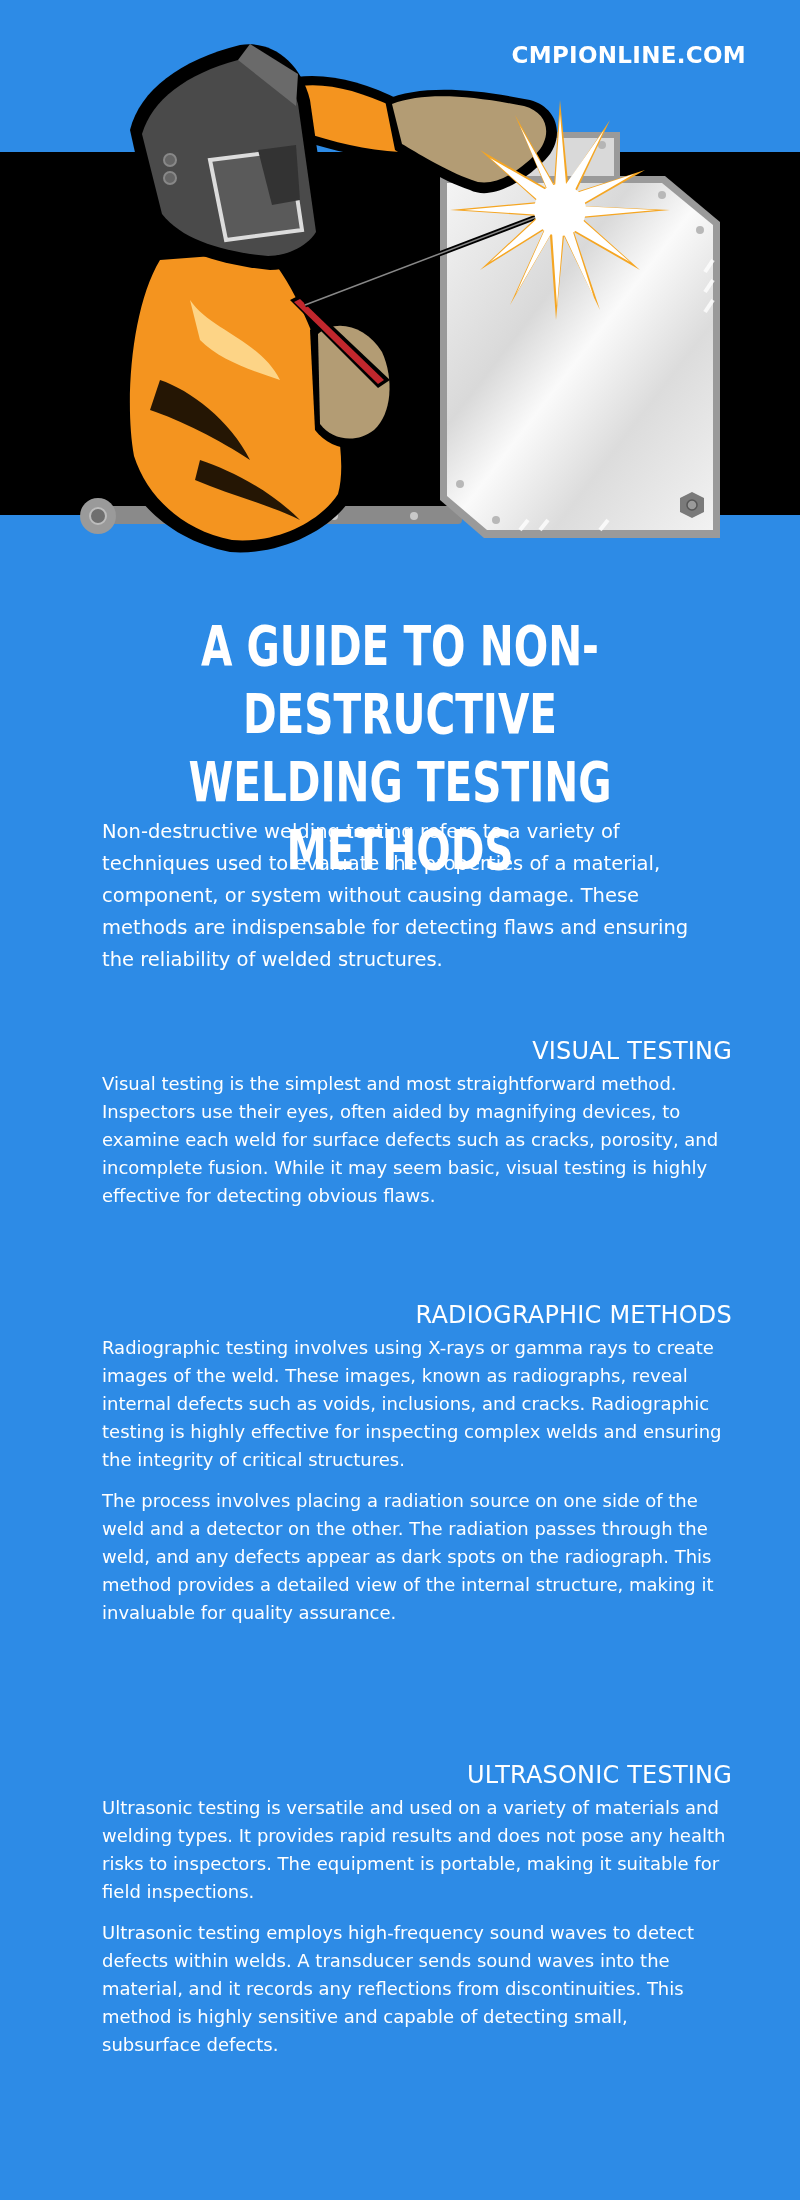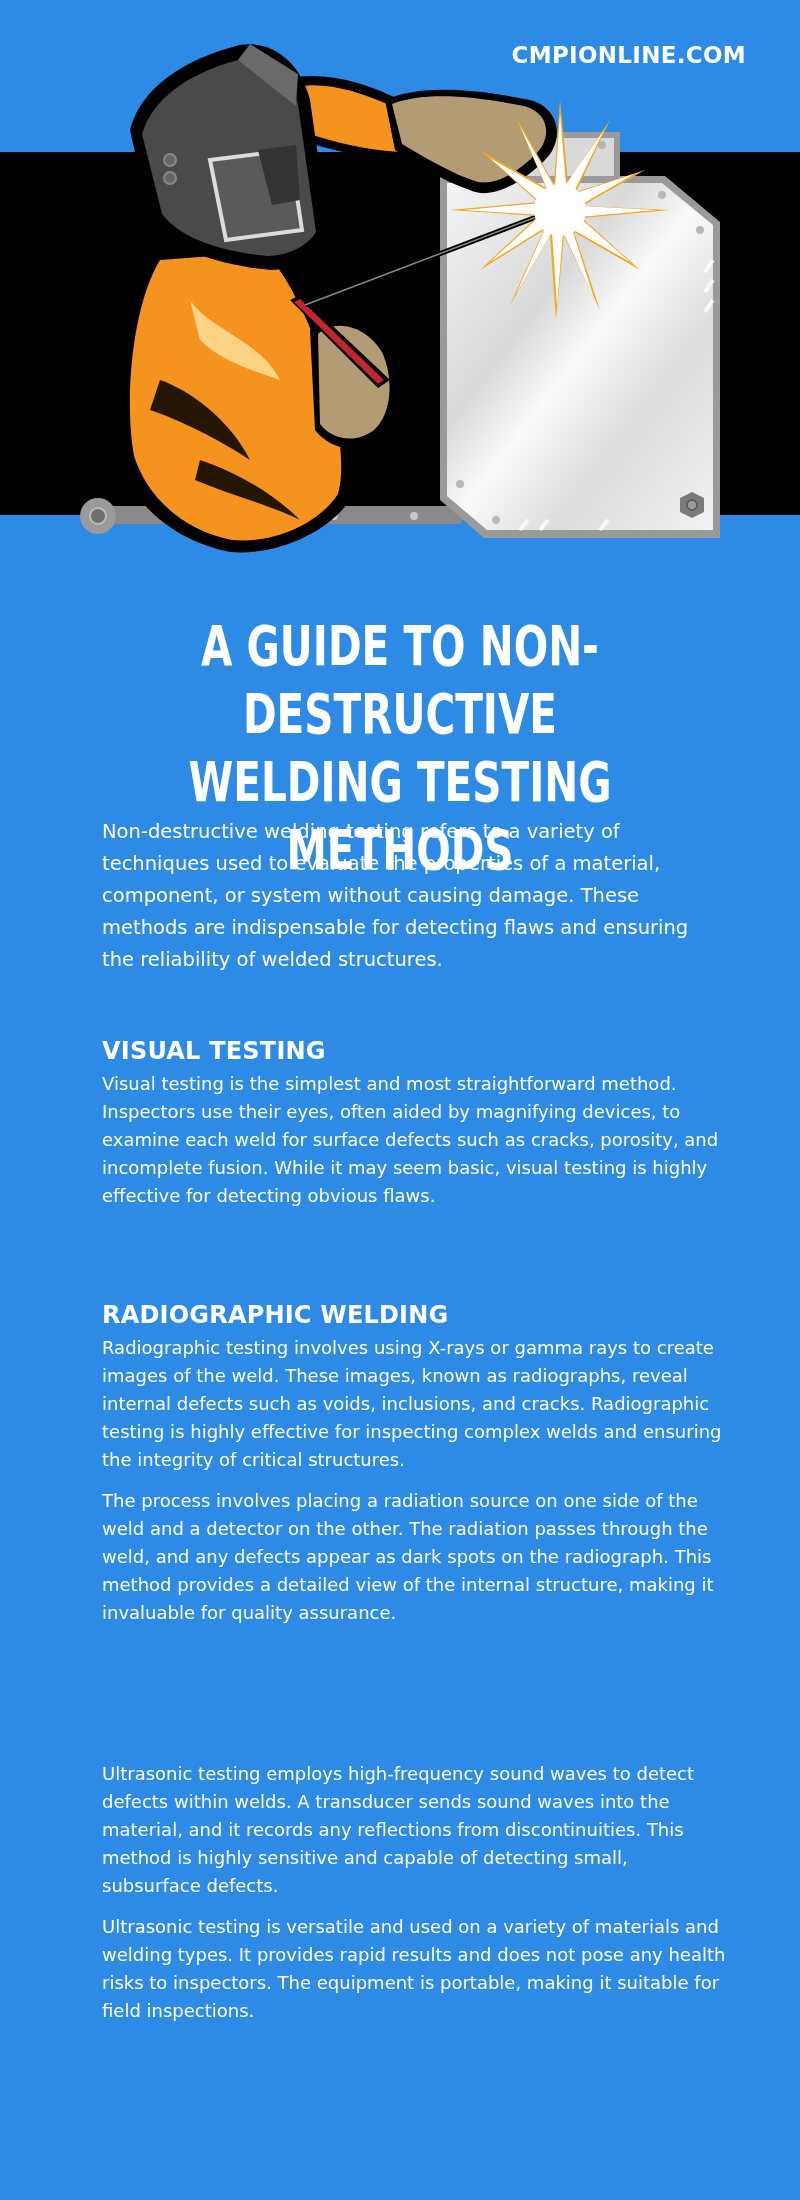--- a/index.html
+++ b/index.html
@@ -25,22 +25,23 @@
     }
     .main-title span { display: block; }
 
     .intro {
       position: absolute; left: 102px; top: 816px; width: 620px;
       font-size: 19.5px; line-height: 32px;
     }
 
     .section { position: absolute; left: 102px; width: 630px; }
     .section h2 {
-      font-size: 24px; font-weight: bold; line-height: 30px; margin-bottom: 4px;
+      font-size: 24px; font-weight: normal; line-height: 30px; margin-bottom: 4px;
       letter-spacing: 0.2px;
+      text-align: right;
     }
     .section p { font-size: 18px; line-height: 28px; }
     .section p + p { margin-top: 13px; }
 
     #sec-visual { top: 1036px; }
     #sec-radio { top: 1300px; }
     #sec-ultra { top: 1760px; }
   </style>
 </head>
 <body>
@@ -148,21 +149,22 @@
 </h1>
 
 <p class="intro">Non-destructive welding testing refers to a variety of techniques used to evaluate the properties of a material, component, or system without causing damage. These methods are indispensable for detecting flaws and ensuring the reliability of welded structures.</p>
 
 <section class="section" id="sec-visual">
   <h2>VISUAL TESTING</h2>
   <p>Visual testing is the simplest and most straightforward method. Inspectors use their eyes, often aided by magnifying devices, to examine each weld for surface defects such as cracks, porosity, and incomplete fusion. While it may seem basic, visual testing is highly effective for detecting obvious flaws.</p>
 </section>
 
 <section class="section" id="sec-radio">
-  <h2>RADIOGRAPHIC WELDING</h2>
+  <h2>RADIOGRAPHIC METHODS</h2>
   <p>Radiographic testing involves using X-rays or gamma rays to create images of the weld. These images, known as radiographs, reveal internal defects such as voids, inclusions, and cracks. Radiographic testing is highly effective for inspecting complex welds and ensuring the integrity of critical structures.</p>
   <p>The process involves placing a radiation source on one side of the weld and a detector on the other. The radiation passes through the weld, and any defects appear as dark spots on the radiograph. This method provides a detailed view of the internal structure, making it invaluable for quality assurance.</p>
 </section>
 
 <section class="section" id="sec-ultra">
+  <h2>ULTRASONIC TESTING</h2>
+  <p>Ultrasonic testing is versatile and used on a variety of materials and welding types. It provides rapid results and does not pose any health risks to inspectors. The equipment is portable, making it suitable for field inspections.</p>
   <p>Ultrasonic testing employs high-frequency sound waves to detect defects within welds. A transducer sends sound waves into the material, and it records any reflections from discontinuities. This method is highly sensitive and capable of detecting small, subsurface defects.</p>
-  <p>Ultrasonic testing is versatile and used on a variety of materials and welding types. It provides rapid results and does not pose any health risks to inspectors. The equipment is portable, making it suitable for field inspections.</p>
 </section>
 
 </body></html>

